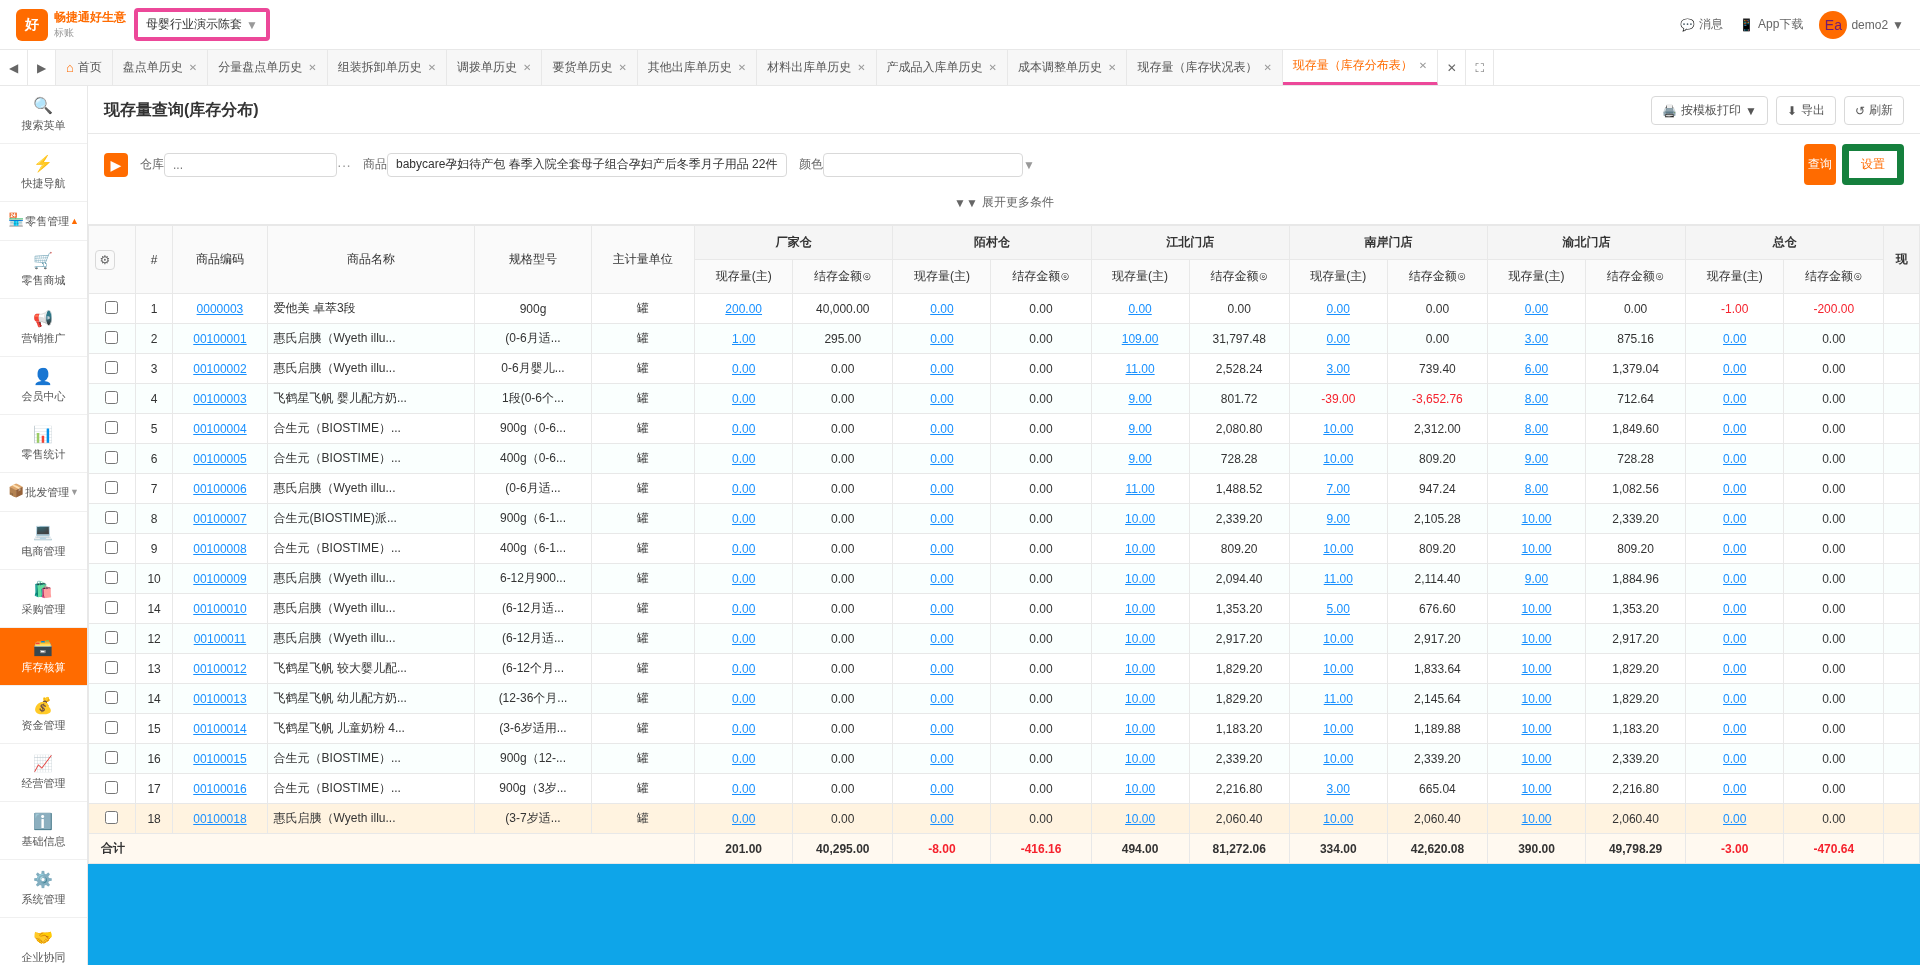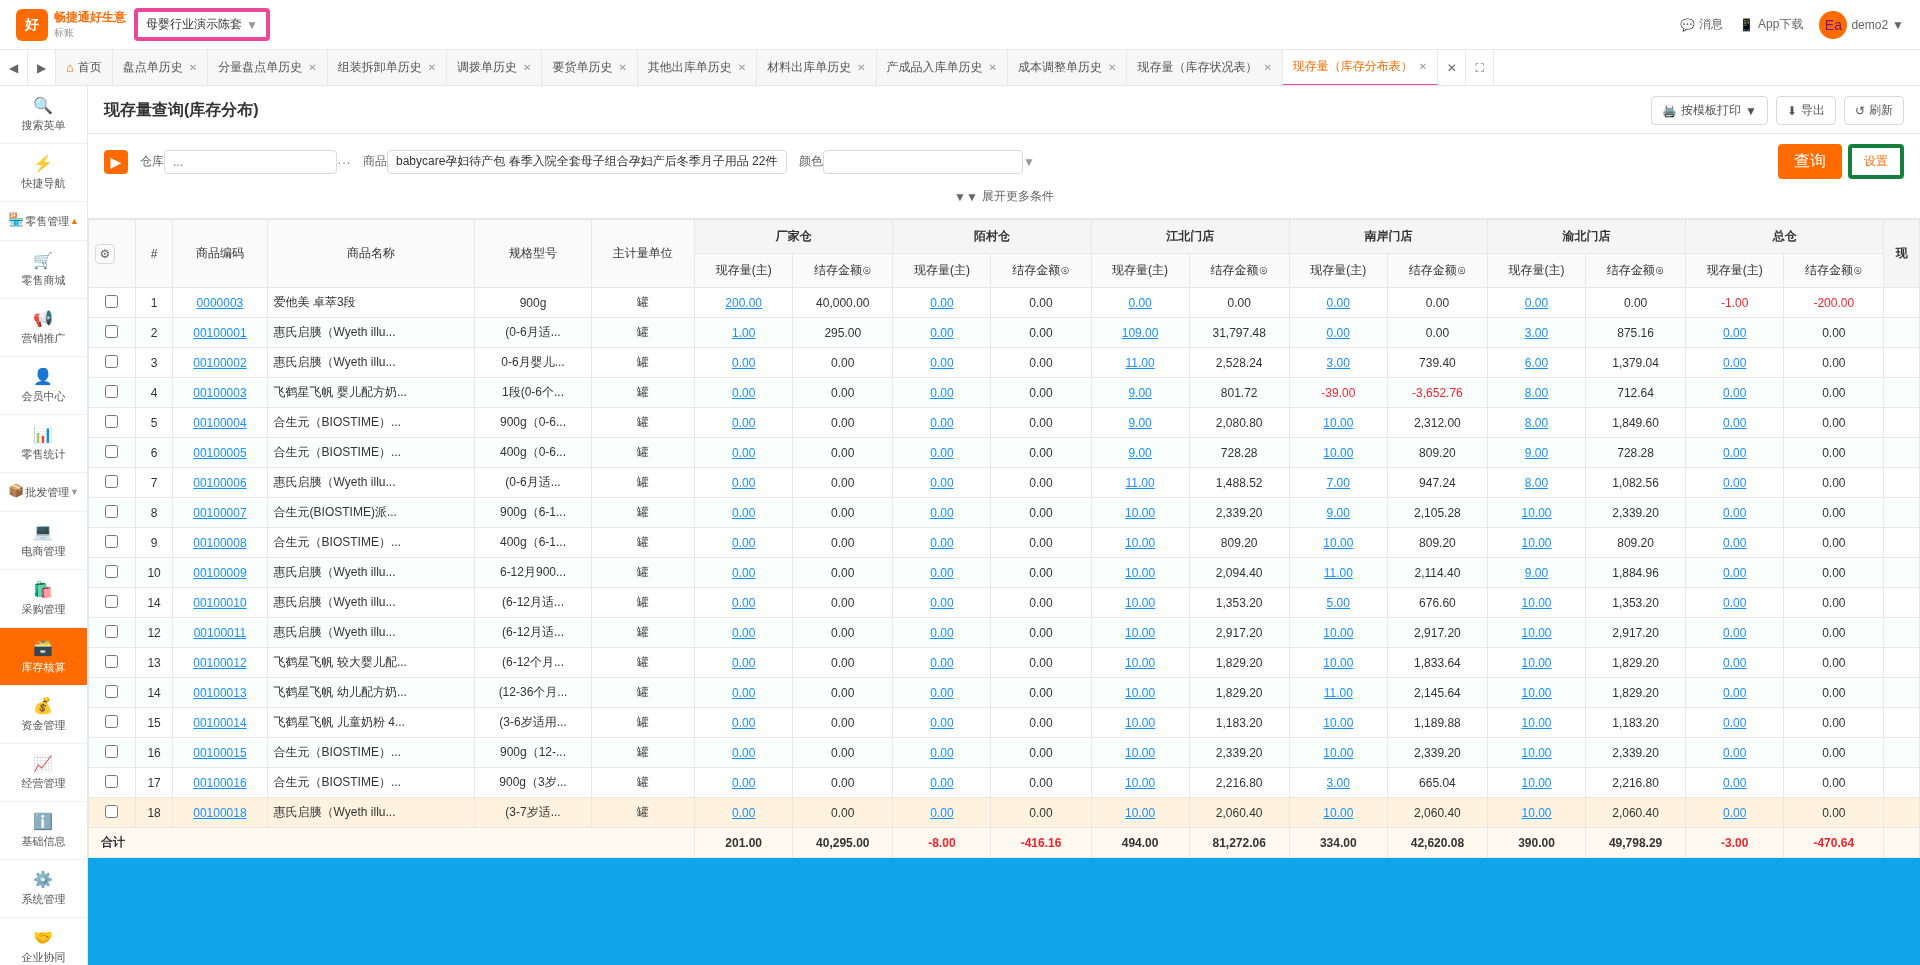--- a/index.html
+++ b/index.html
@@ -48,21 +48,21 @@
       font-size: 12px;
       cursor: pointer;
       white-space: nowrap;
       border-right: 1px solid #e8e8e8;
       color: #555;
       background: #f7f7f7;
     }
     .tab-item.active {
       background: #fff;
       color: #ff6b00;
-      border-bottom: 2px solid #ec4899;
+      border-bottom: 4px solid #ec4899;
     }
     .tab-item .tab-home {
       color: #ff6b00;
       font-size: 13px;
     }
     .tab-close { color: #999; font-size: 10px; margin-left: 2px; }
     .tab-nav-btn { width: 28px; height: 36px; display: flex; align-items: center; justify-content: center; cursor: pointer; color: #666; border-right: 1px solid #e8e8e8; background: #fff; }
 
     
     .sidebar {
@@ -120,22 +120,22 @@
       border-bottom: 1px solid #e8e8e8;
     }
     .filter-row { display: flex; align-items: center; gap: 12px; margin-bottom: 6px; }
     .filter-item { display: flex; align-items: center; }
     .filter-label { color: #666; font-size: 12px; white-space: nowrap; }
     .filter-input { border: 1px solid #d9d9d9; border-radius: 4px; padding: 4px 8px; font-size: 12px; color: #333; min-width: 80px; outline: none; }
     .filter-input-long { min-width: 400px; }
     .filter-input-color { min-width: 200px; }
     .filter-dots { color: #999; font-size: 14px; cursor: pointer; }
     .expand-btn { display: flex; align-items: center; gap: 4px; color: #666; font-size: 12px; cursor: pointer; padding: 3px 8px; }
-    .search-btn { background: #ff6b00; color: #fff; border: none; border-radius: 4px; padding: 6px 16px; font-size: 16px; cursor: pointer; }
-    .settings-btn { background: #fff; color: #ff6b00; border: 4px solid #15803d; border-radius: 4px; padding: 5px 12px; font-size: 12px; cursor: pointer; }
+    .search-btn { background: #ff6b00; color: #fff; border: none; border-radius: 4px; padding: 6px 4px; font-size: 12px; cursor: pointer; }
+    .settings-btn { background: #fff; color: #ff6b00; border: 7px solid #15803d; border-radius: 4px; padding: 5px 12px; font-size: 12px; cursor: pointer; }
     .orange-arrow { width: 24px; height: 24px; background: #ff6b00; border-radius: 4px; display: flex; align-items: center; justify-content: center; color: #fff; cursor: pointer; font-size: 14px; }
 
     
     .table-area {
       overflow: auto;
       height: calc(100% - 150px);
     }
     table { width: 100%; border-collapse: collapse; font-size: 12px; background: #fff; }
     thead tr { background: #fafafa; }
     thead th {

